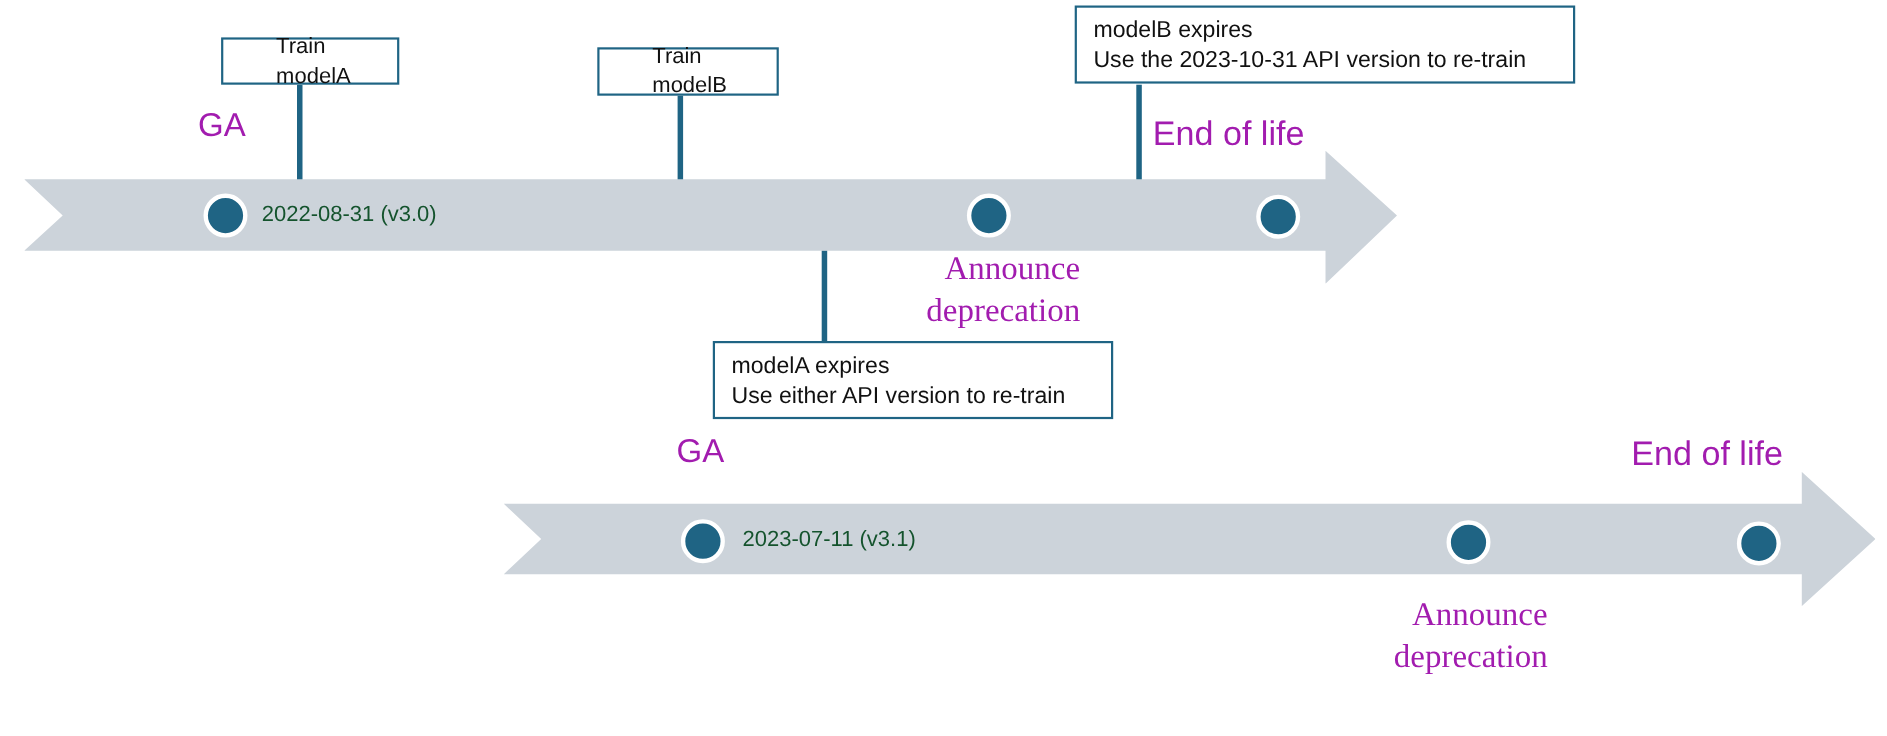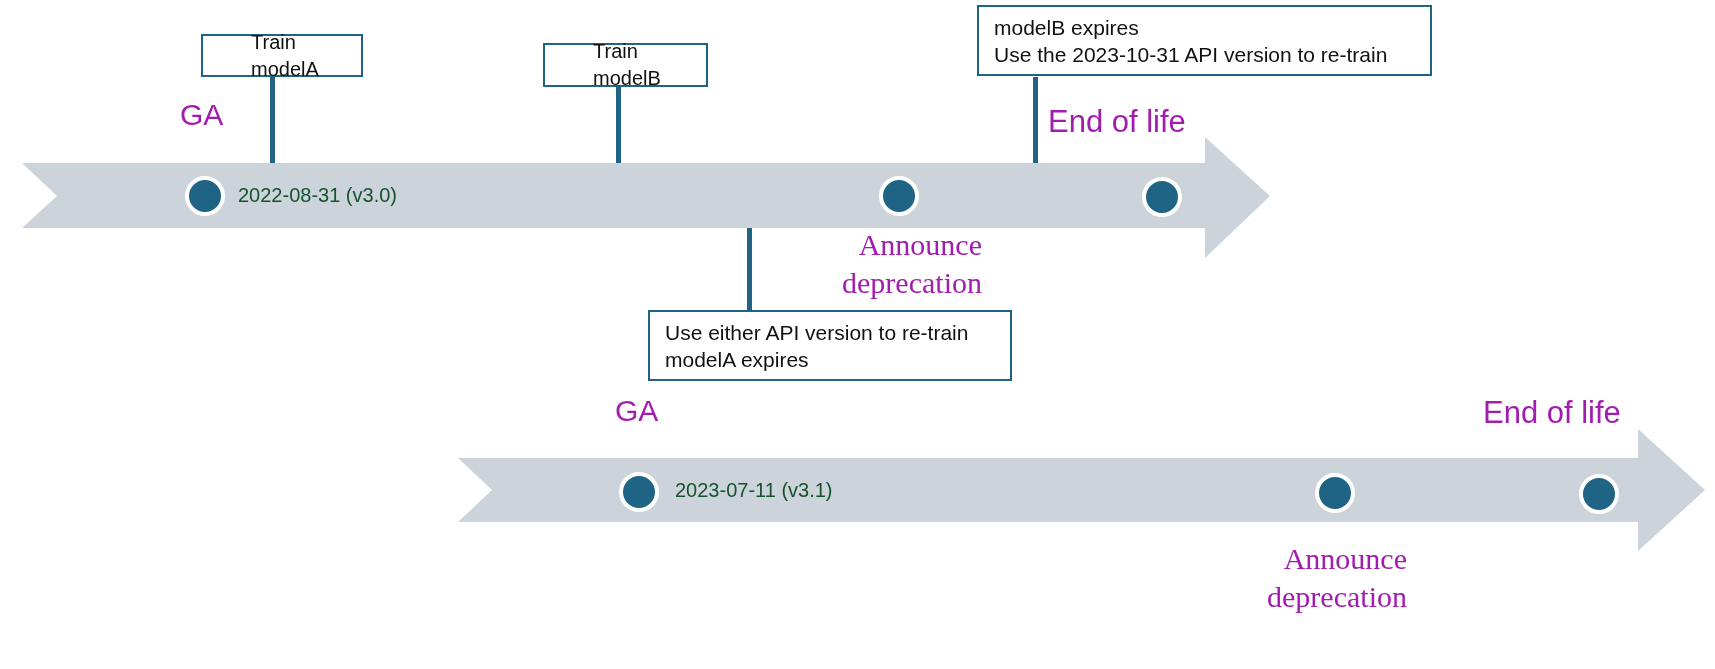--- a/index.html
+++ b/index.html
@@ -124,22 +124,22 @@
   <div class="label-large centered" style="left:912px; top:226px;">Announce
 deprecation</div>
 
   <div class="label-large" style="left:1048px; top:103px; font-size:31px;">End of life</div>
 
   <div class="arrow v31"></div>
 
   <div class="bar-date" style="left:675px; top:458px; height:65px; line-height:65px;">2023-07-11 (v3.1)</div>
 
   <div class="callout left" style="left:648px; top:310px; width:364px; height:71px;">
+    <span>modelA expires</span>
     <span>Use either API version to re-train</span>
-    <span>modelA expires</span>
   </div>
 
   <div class="dot" style="left:639px; top:492px;"></div>
   <div class="dot" style="left:1335px; top:493px;"></div>
   <div class="dot" style="left:1599px; top:494px;"></div>
 
   <div class="label-large" style="left:615px; top:392px;">GA</div>
 
   <div class="label-large centered" style="left:1337px; top:540px;">Announce
 deprecation</div>

